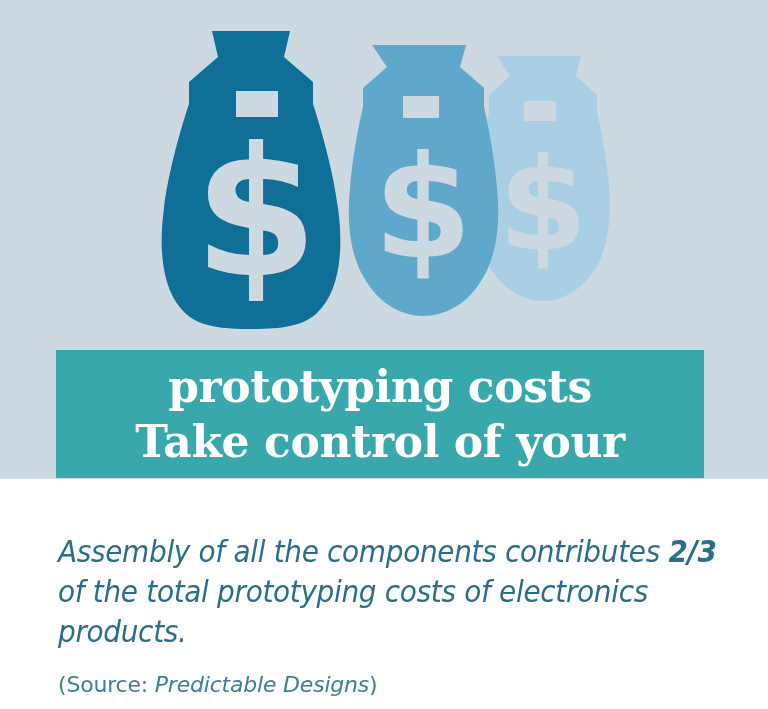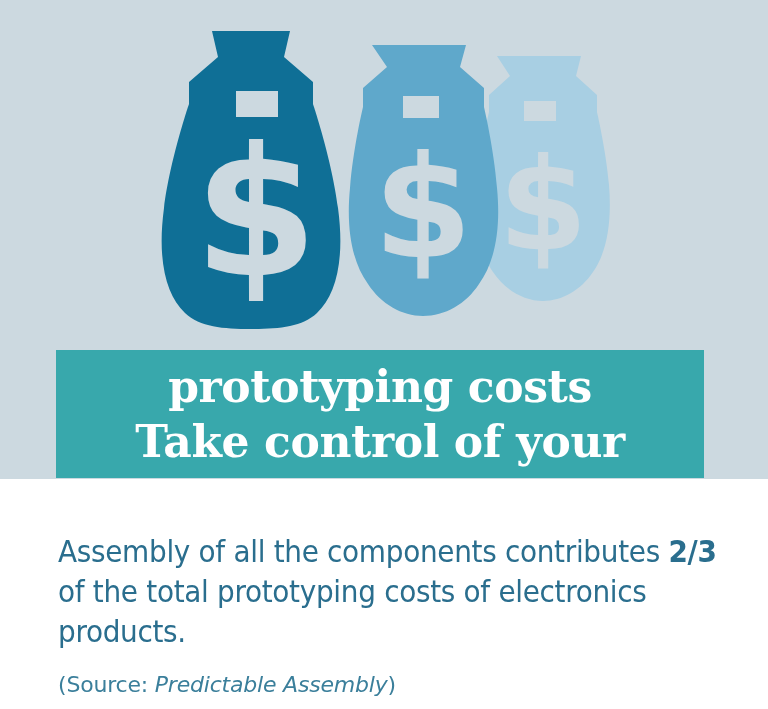--- a/index.html
+++ b/index.html
@@ -74,20 +74,21 @@
     position: absolute;
     left: 58px;
     top: 500px;
     width: 660px;
     color: #2a6e8e;
     font-family: "DejaVu Sans", "Liberation Sans", sans-serif;
     font-size: 31px;
     line-height: 40px;
     font-stretch: condensed;
     letter-spacing: -0.3px;
+    font-style: italic;
   }
   .body-copy .emph {
     font-weight: bold;
   }
 
   .source-line {
     position: absolute;
     left: 58px;
     top: 648px;
     color: #3b7f9b;
@@ -152,15 +153,15 @@
     </svg>
   </div>
 
   <div class="headline-banner">
     <div class="headline-line">prototyping costs</div>
     <div class="headline-line">Take control of your</div>
   </div>
 
   <p class="body-copy"><span>Assembly of all the components contributes </span><span class="emph">2/3</span><span> of the total prototyping costs of electronics products.</span></p>
 
-  <p class="source-line"><span>(Source: </span><span class="work-title">Predictable Assembly</span><span>)</span></p>
+  <p class="source-line"><span>(Source: </span><span class="work-title">Predictable Designs</span><span>)</span></p>
 
 </div>
 
 </body></html>

